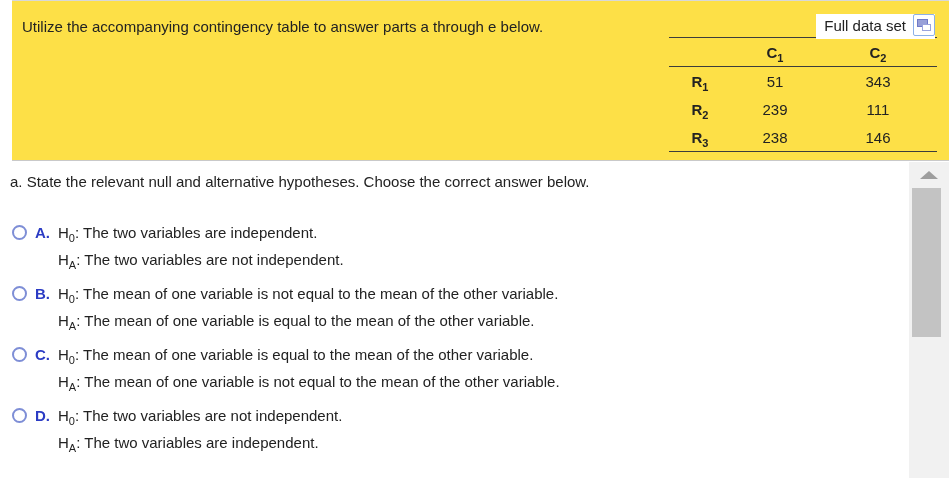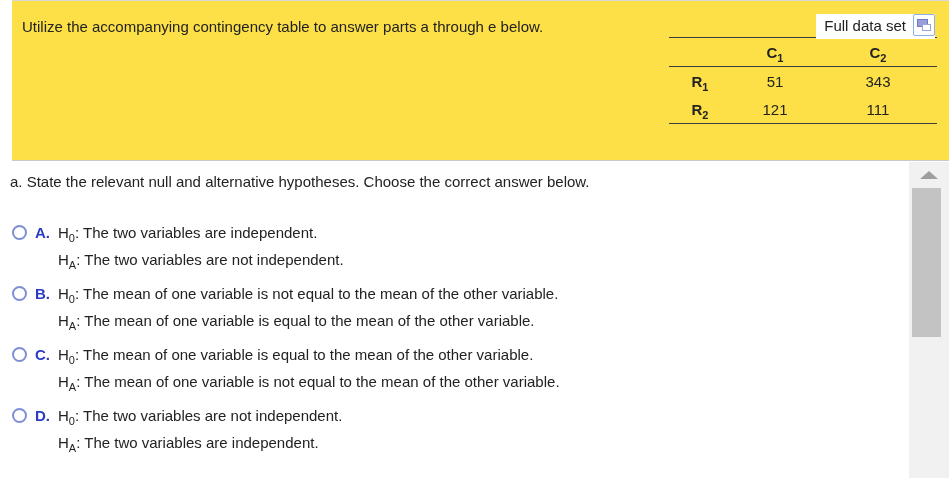--- a/index.html
+++ b/index.html
@@ -112,22 +112,27 @@
         <div class="t-cell"><span>C</span><sub>1</sub></div>
         <div class="t-cell"><span>C</span><sub>2</sub></div>
       </div>
       <div class="t-row t-data">
         <div class="t-cell row-label"><span>R</span><sub>1</sub></div>
         <div class="t-cell">51</div>
         <div class="t-cell">343</div>
       </div>
       <div class="t-row t-data">
         <div class="t-cell row-label"><span>R</span><sub>2</sub></div>
-        <div class="t-cell">121</div>
+        <div class="t-cell">239</div>
         <div class="t-cell">111</div>
+      </div>
+      <div class="t-row t-data">
+        <div class="t-cell row-label"><span>R</span><sub>3</sub></div>
+        <div class="t-cell">238</div>
+        <div class="t-cell">146</div>
       </div>
     </div>
   </div>
 </div>
 
 <div class="bottom-section">
   <div class="question">a. State the relevant null and alternative hypotheses. Choose the correct answer below.</div>
 
   <div class="options">
 

